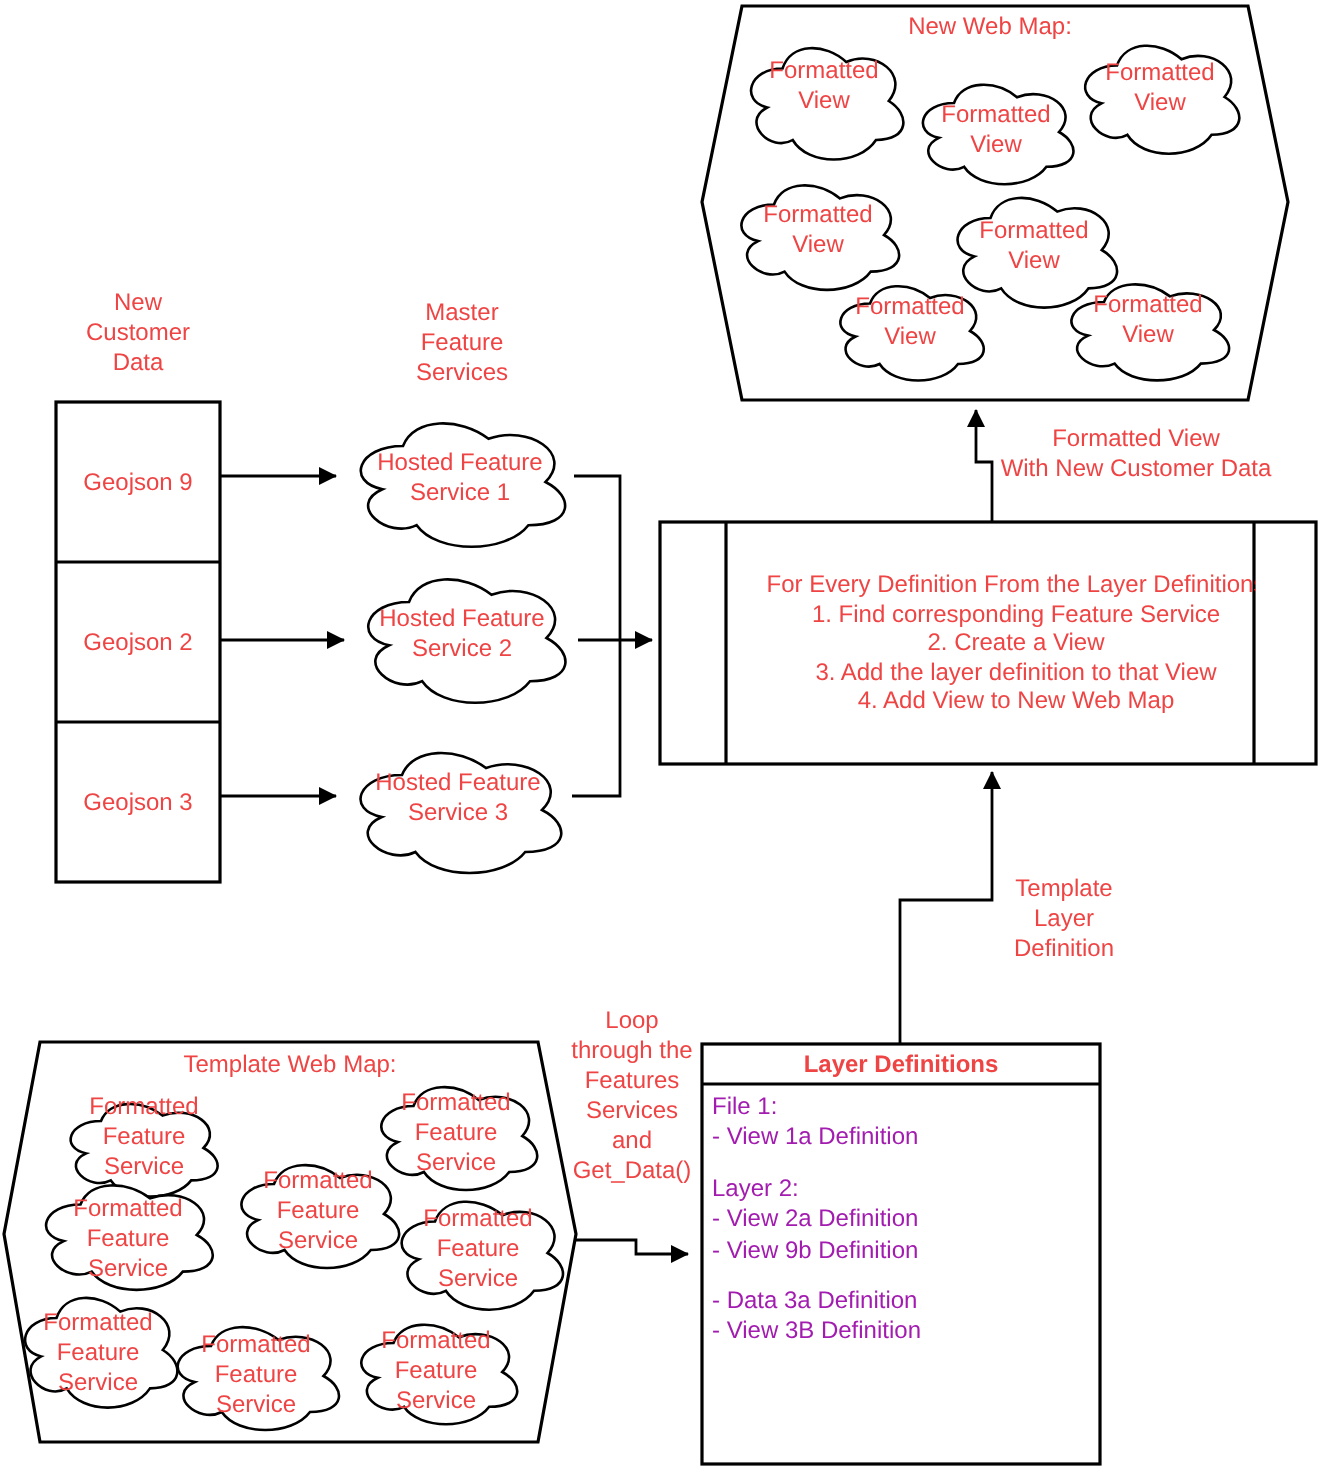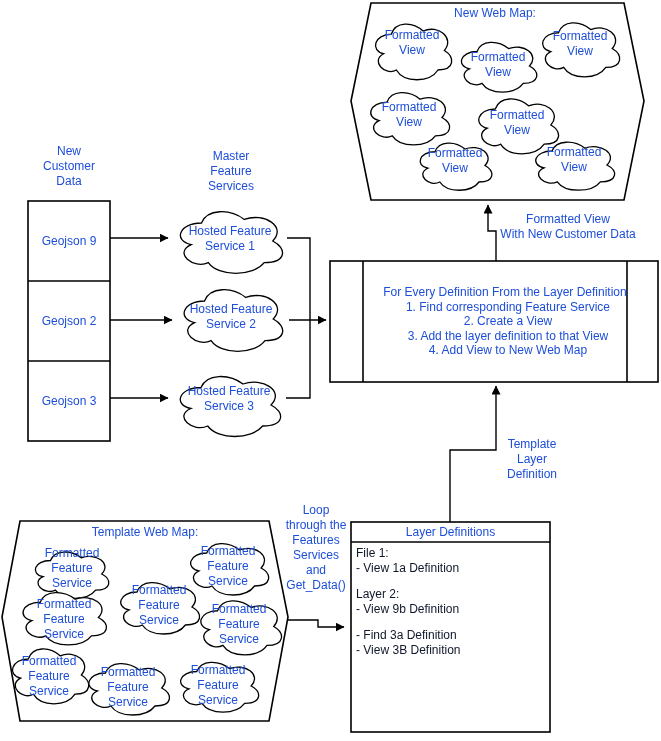--- a/index.html
+++ b/index.html
@@ -4,25 +4,25 @@
 <style>
   html,body{margin:0;padding:0;background:#ffffff;}
   .canvas{position:relative;width:661px;height:741px;background:#ffffff;
           font-family:"Liberation Sans",sans-serif;overflow:hidden;}
   svg{display:block;}
   .shape{fill:#ffffff;stroke:#000000;}
   .ln{stroke:#000000;fill:none;}
   .mid{stroke-width:1.4px;}
   .thick{stroke-width:1.6px;}
   .lbl{width:100%;height:100%;display:flex;align-items:center;justify-content:center;
-       text-align:center;font-size:12px;line-height:15px;color:#1d4ed8;
+       text-align:center;font-size:12px;line-height:15px;color:#ef4444;
        white-space:pre-line;font-family:"Liberation Sans",sans-serif;}
   .lbl.tight{line-height:14.5px;padding-left:12px;}
-  .bold{font-weight:normal;}
-  .ld-content{width:100%;height:100%;font-size:12px;color:#0f172a;text-align:left;
+  .bold{font-weight:bold;}
+  .ld-content{width:100%;height:100%;font-size:12px;color:#a21caf;text-align:left;
               font-family:"Liberation Sans",sans-serif;}
   .ld-group{margin-bottom:10px;}
   .ld-line{line-height:15.4px;white-space:pre;}
 </style>
 </head>
 <body>
 
 <div class="canvas">
 <svg width="661" height="741" viewBox="0 0 661 741" xmlns="http://www.w3.org/2000/svg">
   <defs>
@@ -189,22 +189,23 @@
     <div class="lbl bold">Layer Definitions</div>
   </foreignObject>
   <foreignObject x="356" y="546" width="190" height="184">
     <div class="ld-content">
       <div class="ld-group">
         <div class="ld-line">File 1:</div>
         <div class="ld-line">- View 1a Definition</div>
       </div>
       <div class="ld-group">
         <div class="ld-line">Layer 2:</div>
+        <div class="ld-line">- View 2a Definition</div>
         <div class="ld-line">- View 9b Definition</div>
       </div>
       <div class="ld-group">
-        <div class="ld-line">- Find 3a Definition</div>
+        <div class="ld-line">- Data 3a Definition</div>
         <div class="ld-line">- View 3B Definition</div>
       </div>
     </div>
   </foreignObject>
 </svg>
 </div>
 
 </body></html>

